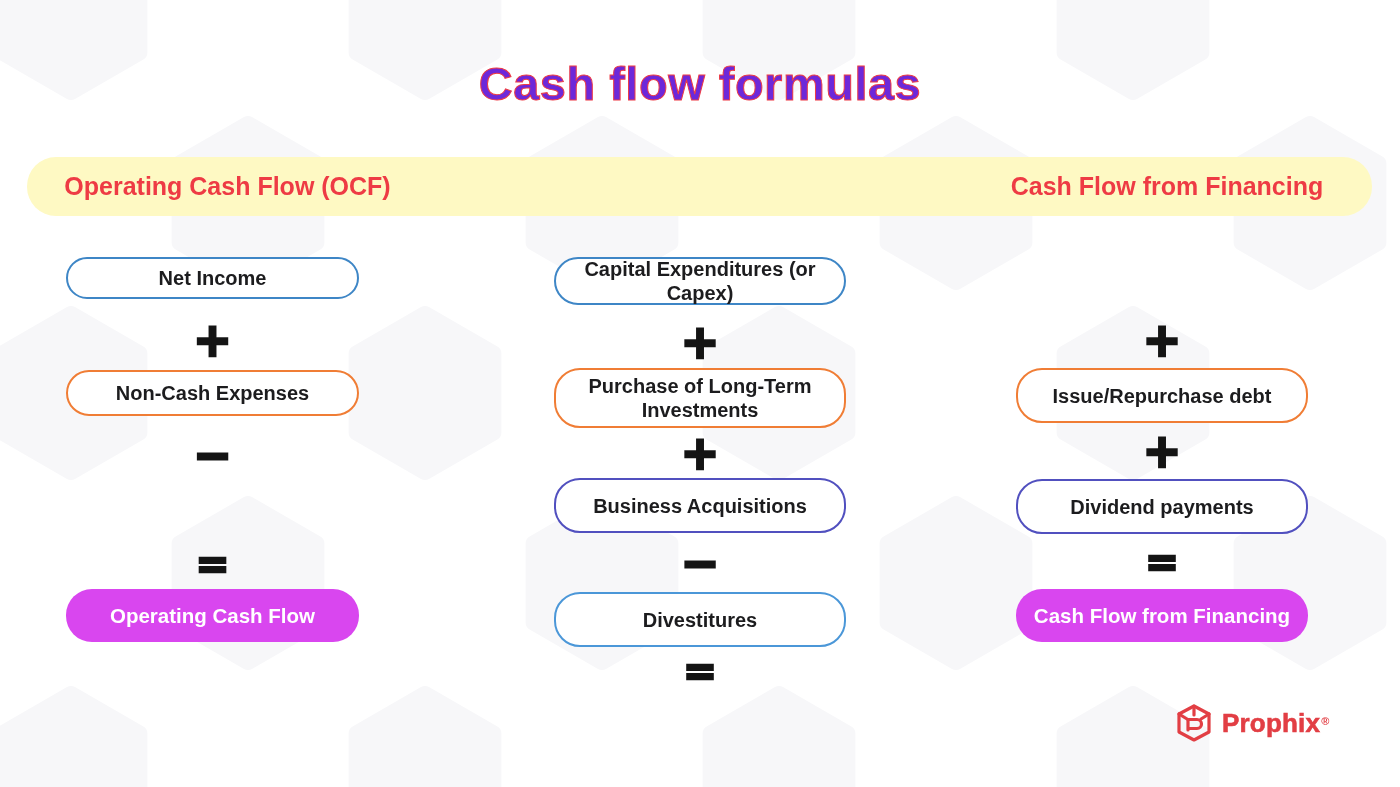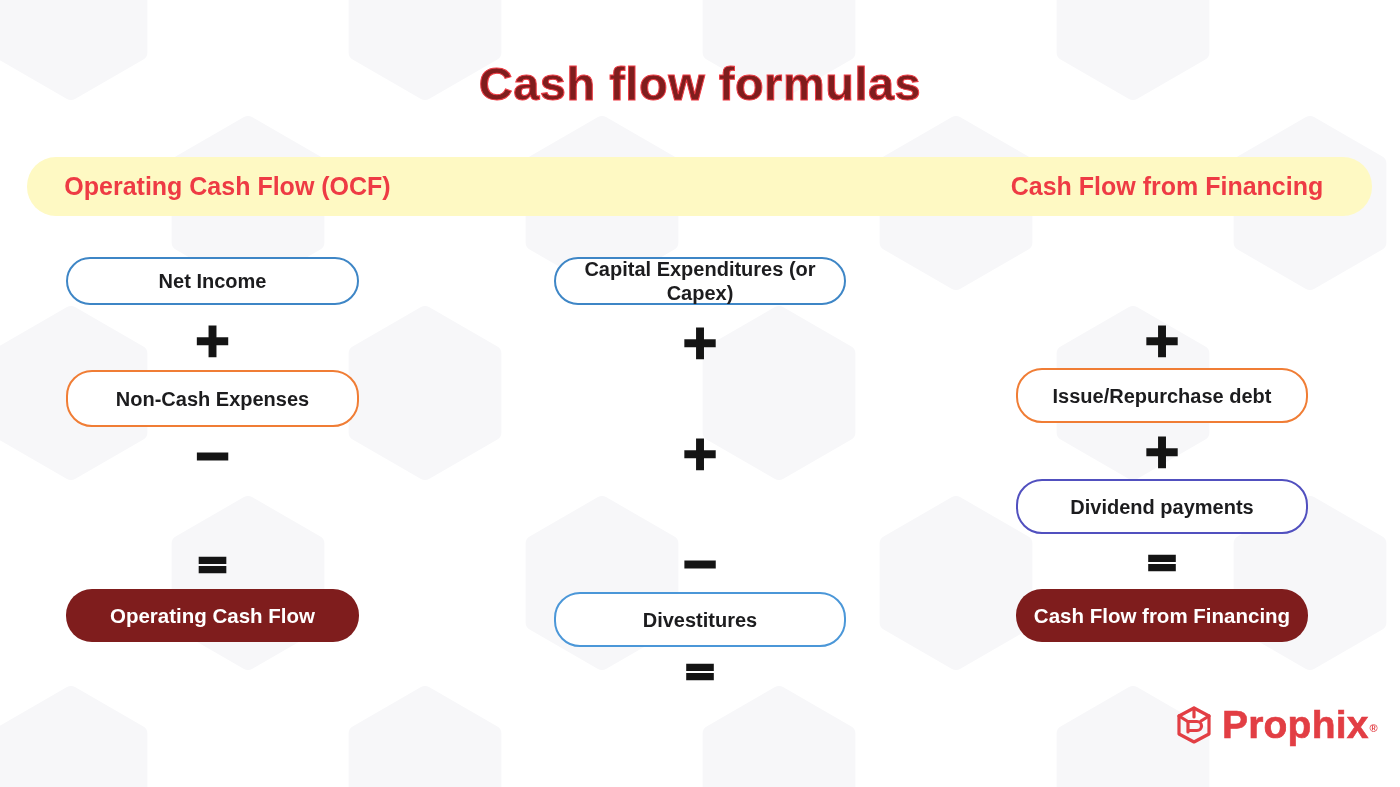--- a/index.html
+++ b/index.html
@@ -5,21 +5,21 @@
   html,body{margin:0;padding:0;background:#fff;}
   .canvas{
     position:relative;width:1400px;height:787px;background:#ffffff;overflow:hidden;
     font-family:"Liberation Sans",sans-serif;
   }
   .bg{position:absolute;left:0;top:0;z-index:0;}
   .layer{position:absolute;left:0;top:0;width:100%;height:100%;z-index:1;}
 
   .page-title{
     position:absolute;left:0;right:0;top:56px;margin:0;text-align:center;
-    font-size:47px;font-weight:800;letter-spacing:.5px;color:#7f1d1d;
+    font-size:47px;font-weight:800;letter-spacing:.5px;color:#6d28d9;
     -webkit-text-stroke:1px #ee3b44;
   }
 
   .header-band{
     position:absolute;left:27px;top:157px;width:1345px;height:59px;
     background:#fef9c3;border-radius:29px;
   }
   .header-label{
     position:absolute;top:0;height:100%;display:flex;align-items:center;justify-content:center;
     font-size:25px;font-weight:800;color:#ee3b44;white-space:nowrap;
@@ -40,39 +40,39 @@
     font-size:20px;font-weight:700;color:#1c1c1e;line-height:1.2;padding:2px 14px;
   }
   .b-blue{border-color:#3e86c6;}
   .b-orange{border-color:#f07d35;}
   .b-indigo{border-color:#5150bf;}
   .b-lightblue{border-color:#4b97d8;text-align:center;}
   .tight{font-size:18.5px;letter-spacing:-.3px;white-space:nowrap;padding:2px 6px;}
 
   .result{
     position:absolute;left:0;right:0;box-sizing:border-box;
-    background:#7f1d1d;border:none;border-radius:26px;
+    background:#d946ef;border:none;border-radius:26px;
     display:flex;align-items:center;justify-content:center;text-align:right;
     font-size:20.5px;font-weight:700;color:#ffffff;
   }
 
   .op{
     position:absolute;left:0;right:0;display:flex;align-items:center;justify-content:center;
     color:#141414;font-family:"DejaVu Sans",sans-serif;font-weight:900;
     -webkit-text-stroke:2.6px #141414;
   }
   .op-plus{font-size:46px;}
   .op-minus{font-size:46px;}
   .op-equals{font-size:40px;}
 
   .logo{
     position:absolute;left:1174px;top:703px;display:flex;align-items:center;gap:8px;
   }
   .logo-text{
-    font-size:39px;font-weight:800;color:#e23e44;letter-spacing:.2px;
+    font-size:26px;font-weight:800;color:#e23e44;letter-spacing:.2px;
     -webkit-text-stroke:.6px #e23e44;
   }
   .logo-reg{font-size:11px;font-weight:700;color:#e23e44;vertical-align:super;margin-left:1px;}
 </style>
 </head>
 <body>
 
 <div class="canvas">
 
   <svg class="bg" width="1400" height="787" aria-hidden="true">
@@ -90,32 +90,34 @@
   <div class="layer">
 
     <h1 class="page-title">Cash flow formulas</h1>
 
     <div class="header-band">
       <div class="header-label hl-1">Operating Cash Flow (OCF)</div>
       <div class="header-label hl-3">Cash Flow from Financing</div>
     </div>
 
     <section class="col col-1">
-      <div class="box b-blue" style="top:257px;height:48px;">Net Income</div>
+      <div class="box b-blue" style="top:257px;height:42px;">Net Income</div>
       <div class="op op-plus" style="top:314px;height:52px;">+</div>
-      <div class="box b-orange" style="top:370px;height:57px;">Non-Cash Expenses</div>
+      <div class="box b-orange" style="top:370px;height:46px;">Non-Cash Expenses</div>
       <div class="op op-minus" style="top:427px;height:56px;">−</div>
       <div class="op op-equals" style="top:541px;height:46px;">=</div>
       <div class="result" style="top:589px;height:53px;">Operating Cash Flow</div>
     </section>
 
     <section class="col col-2">
       <div class="box b-blue" style="top:257px;height:48px;">Capital Expenditures (or Capex)</div>
       <div class="op op-plus" style="top:317px;height:49px;">+</div>
+      <div class="box b-orange" style="top:368px;height:60px;">Purchase of Long-Term Investments</div>
       <div class="op op-plus" style="top:430px;height:46px;">+</div>
+      <div class="box b-indigo" style="top:478px;height:55px;">Business Acquisitions</div>
       <div class="op op-minus" style="top:535px;height:55px;">−</div>
       <div class="box b-lightblue" style="top:592px;height:55px;">Divestitures</div>
       <div class="op op-equals" style="top:649px;height:43px;">=</div>
     </section>
 
     <section class="col col-3">
       <div class="op op-plus" style="top:313px;height:53px;">+</div>
       <div class="box b-orange" style="top:368px;height:55px;">Issue/Repurchase debt</div>
       <div class="op op-plus" style="top:425px;height:52px;">+</div>
       <div class="box b-indigo" style="top:479px;height:55px;">Dividend payments</div>

